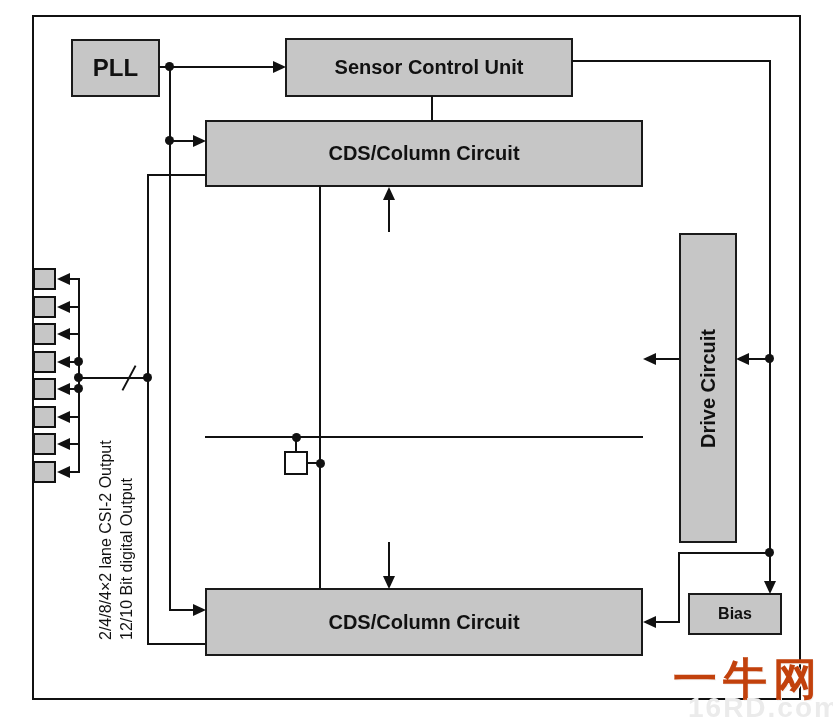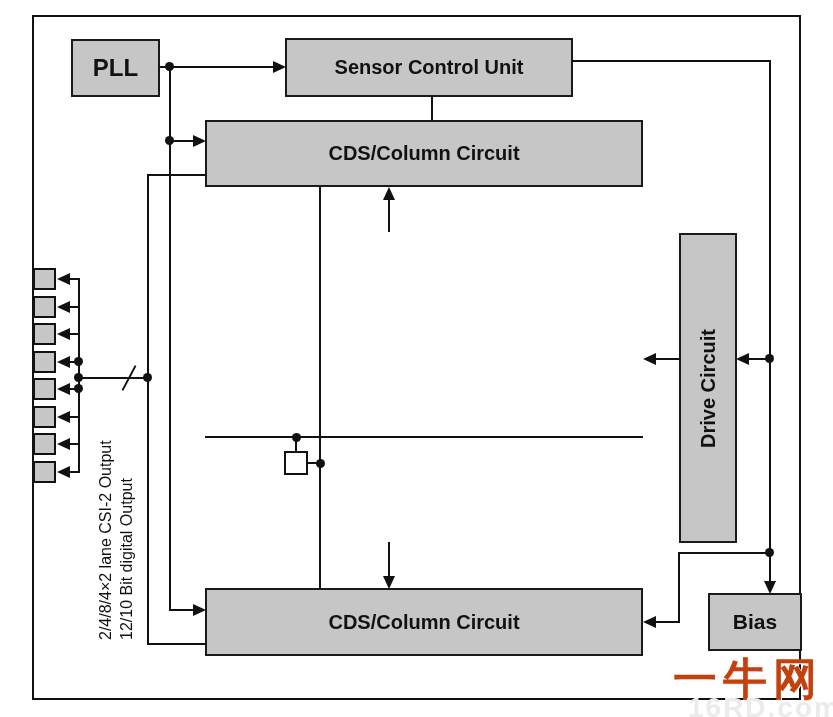--- a/index.html
+++ b/index.html
@@ -10,21 +10,21 @@
   .block{position:absolute;background:#c6c6c6;border:2px solid #1a1a1a;box-sizing:border-box;
          display:flex;align-items:center;justify-content:center;
          font-weight:bold;color:#111;text-align:center;}
   #pll{left:71px;top:39px;width:89px;height:58px;font-size:24px;}
   #scu{left:285px;top:38px;width:288px;height:59px;font-size:20px;}
   #cds-top{left:205px;top:120px;width:438px;height:67px;font-size:20px;}
   #sensor{left:205px;top:232px;width:438px;height:311px;font-size:20px;}
   #drive{left:679px;top:233px;width:58px;height:310px;font-size:20px;}
   #drive .rot{transform:rotate(-90deg);white-space:nowrap;}
   #cds-bottom{left:205px;top:588px;width:438px;height:68px;font-size:20px;}
-  #bias{left:708px;top:593px;width:94px;height:58px;font-size:21px;}
+  #bias{left:688px;top:593px;width:94px;height:42px;font-size:16px;}
   .hline{position:absolute;height:2px;background:#111;}
   .vline{position:absolute;width:2px;background:#111;}
   .dot{position:absolute;width:9px;height:9px;border-radius:50%;background:#111;}
   .arr{position:absolute;width:0;height:0;}
   .arr-r{border-top:6px solid transparent;border-bottom:6px solid transparent;border-left:13px solid #111;}
   .arr-l{border-top:6px solid transparent;border-bottom:6px solid transparent;border-right:13px solid #111;}
   .arr-u{border-left:6px solid transparent;border-right:6px solid transparent;border-bottom:13px solid #111;}
   .arr-d{border-left:6px solid transparent;border-right:6px solid transparent;border-top:13px solid #111;}
   .pin{position:absolute;left:33px;width:23px;height:22px;background:#c6c6c6;
        border:2px solid #111;box-sizing:border-box;}

